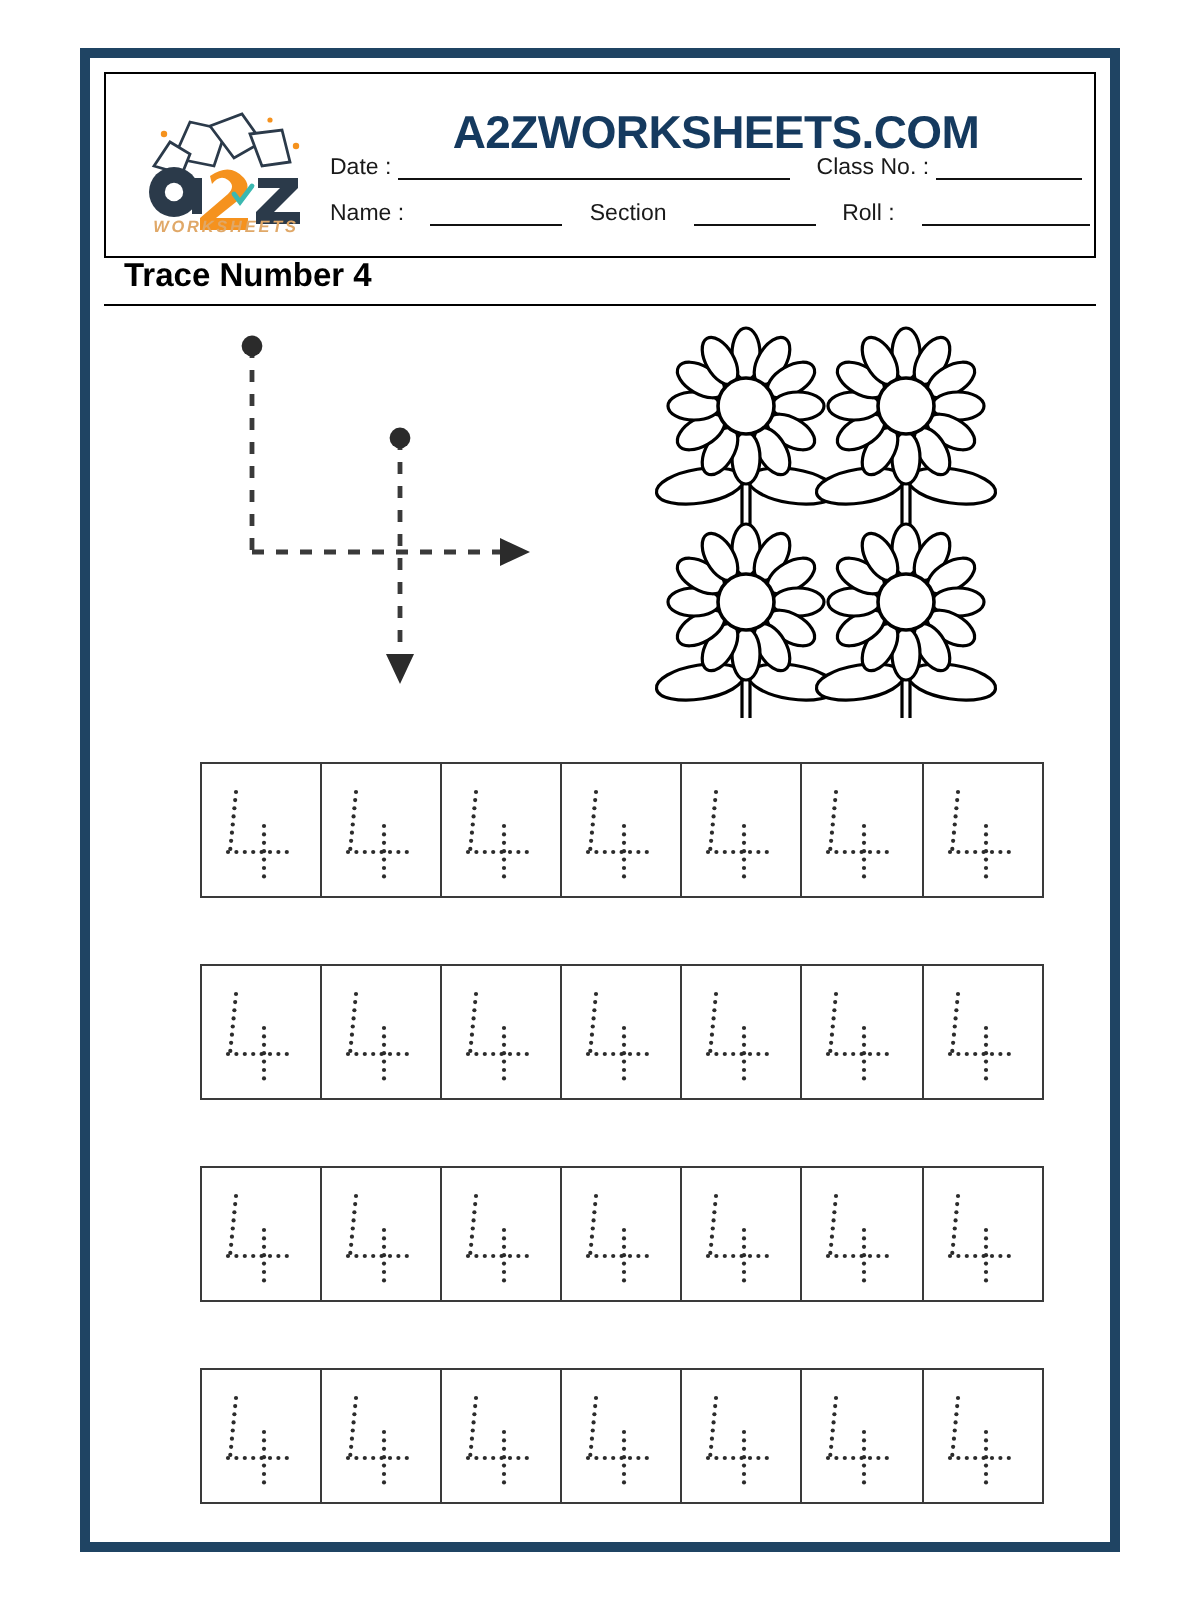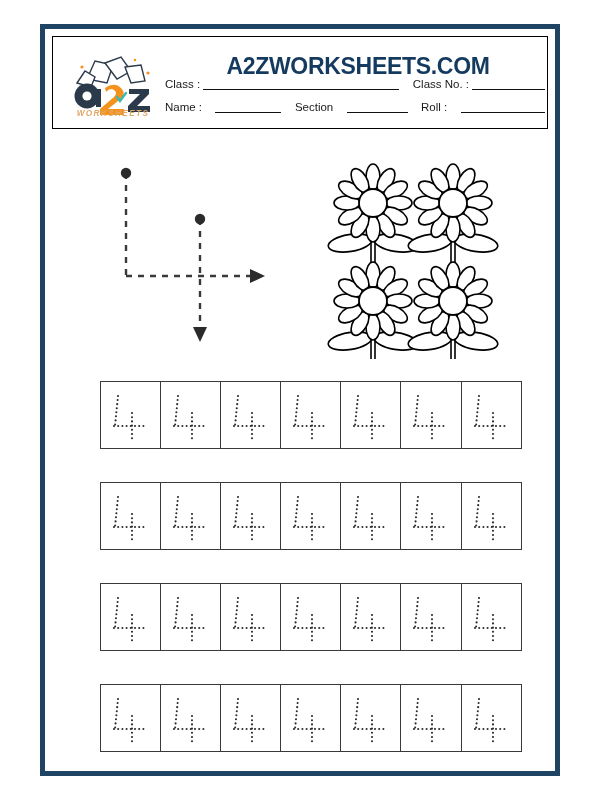--- a/index.html
+++ b/index.html
@@ -185,21 +185,21 @@
 
         <path d="M64 36 h20 v5 l-12 12 h13 v6 h-22 v-6 l12 -12 h-11 z" fill="#2b3a4a"></path>
 
         <path d="M52 44 l3 4 l6 -8" stroke="#3bb8b0" stroke-width="2.4" fill="none" stroke-linecap="round"></path>
 
         <text x="48" y="63" font-family="'Liberation Sans', sans-serif" font-size="8.2" font-weight="bold" letter-spacing="1.4" fill="#e0a868" text-anchor="middle">WORKSHEETS</text>
       </svg>
     </div>
 
     <div class="form-row" id="form-row-1">
-      <span class="field-label">Class :</span>
+      <span class="field-label">Date :</span>
       <span class="field-line" style="width:196px"></span>
       <span class="gap"></span>
       <span class="field-label">Class No. :</span>
       <span class="field-line" style="width:73px"></span>
     </div>
 
     <div class="form-row" id="form-row-2">
       <span class="field-label">Name :</span>
       <span class="gap"></span>
       <span class="field-line" style="width:66px"></span>
@@ -207,20 +207,23 @@
       <span class="field-label">Section</span>
       <span class="gap"></span>
       <span class="field-line" style="width:61px"></span>
       <span class="gap"></span>
       <span class="field-label">Roll :</span>
       <span class="gap"></span>
       <span class="field-line" style="width:84px"></span>
     </div>
   </div>
 
+  <div id="title-bar">
+    <div id="page-title">Trace Number 4</div>
+  </div>
 
   <div id="stroke-guide">
     <svg width="190" height="200" viewBox="0 0 190 200">
       <g stroke="#3a3a3a" stroke-width="2.4" fill="none" stroke-dasharray="6,6">
 
         <path d="M26 14 L26 117"></path>
         <path d="M26 117 L150 117"></path>
 
         <path d="M100 60 L100 168"></path>
       </g>

